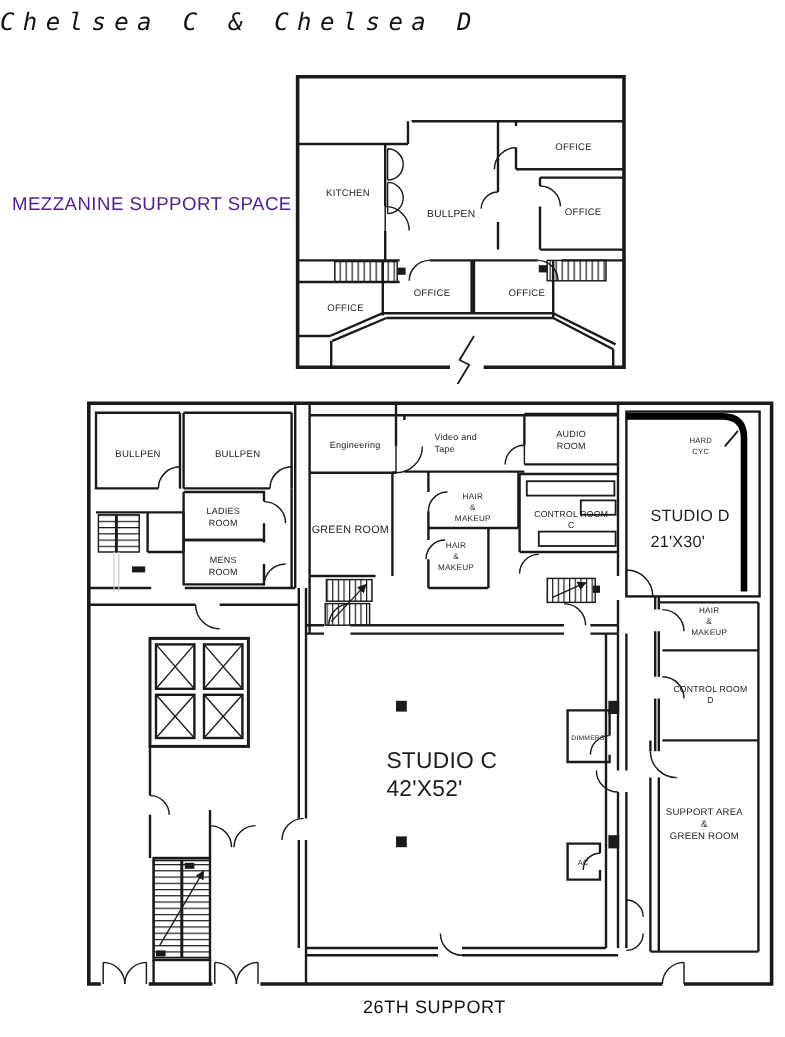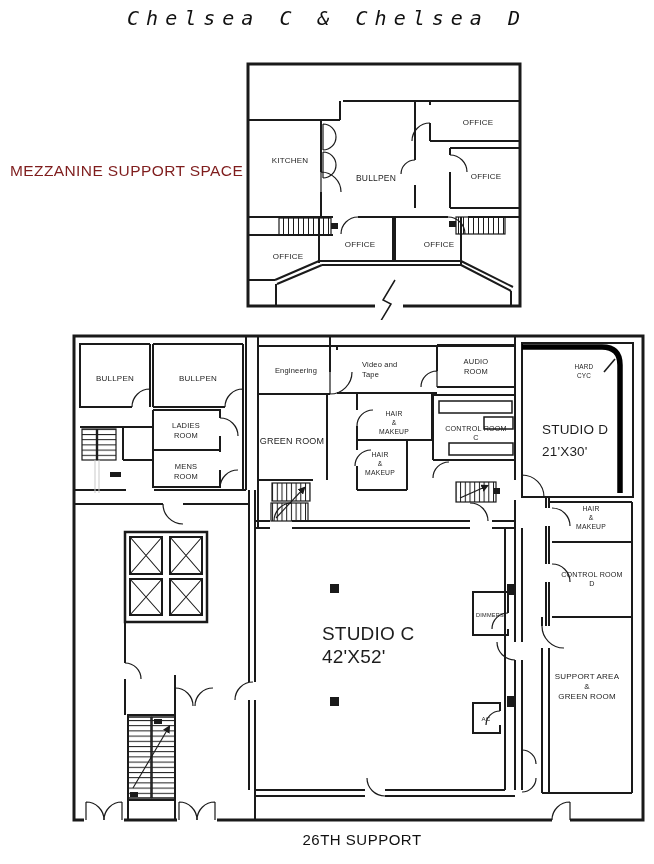--- a/index.html
+++ b/index.html
@@ -1,27 +1,27 @@
 <!DOCTYPE html>
 <html><head>
 <meta charset="utf-8">
 <style>
   html,body { margin:0; padding:0; background:#ffffff; }
   .canvas {
     position:relative; width:654px; height:864px; background:#ffffff;
     font-family:"Liberation Sans", sans-serif; color:#1d1d1d; overflow:hidden;
   }
   .title {
-    position:absolute; top:6px; left:0; width:100%; text-align:center;
+    position:absolute; top:6px; left:0; width:100%; text-align:left;
     font-family:"DejaVu Sans Mono", monospace; font-style:italic;
     font-size:20px; letter-spacing:7px; color:#111; white-space:nowrap;
   }
   .mezz-caption {
     position:absolute; left:10px; top:162px; font-size:15.5px;
-    letter-spacing:0.4px; color:#7f1d1d; white-space:nowrap;
+    letter-spacing:0.4px; color:#4c1d95; white-space:nowrap;
   }
   .street {
     position:absolute; left:70px; width:584px; top:831px; text-align:center;
     font-size:15px; letter-spacing:0.5px; color:#111;
   }
   svg { position:absolute; }
   svg text { font-family:"Liberation Sans", sans-serif; fill:#1d1d1d; letter-spacing:0.2px; }
 </style>
 </head>
 <body>

